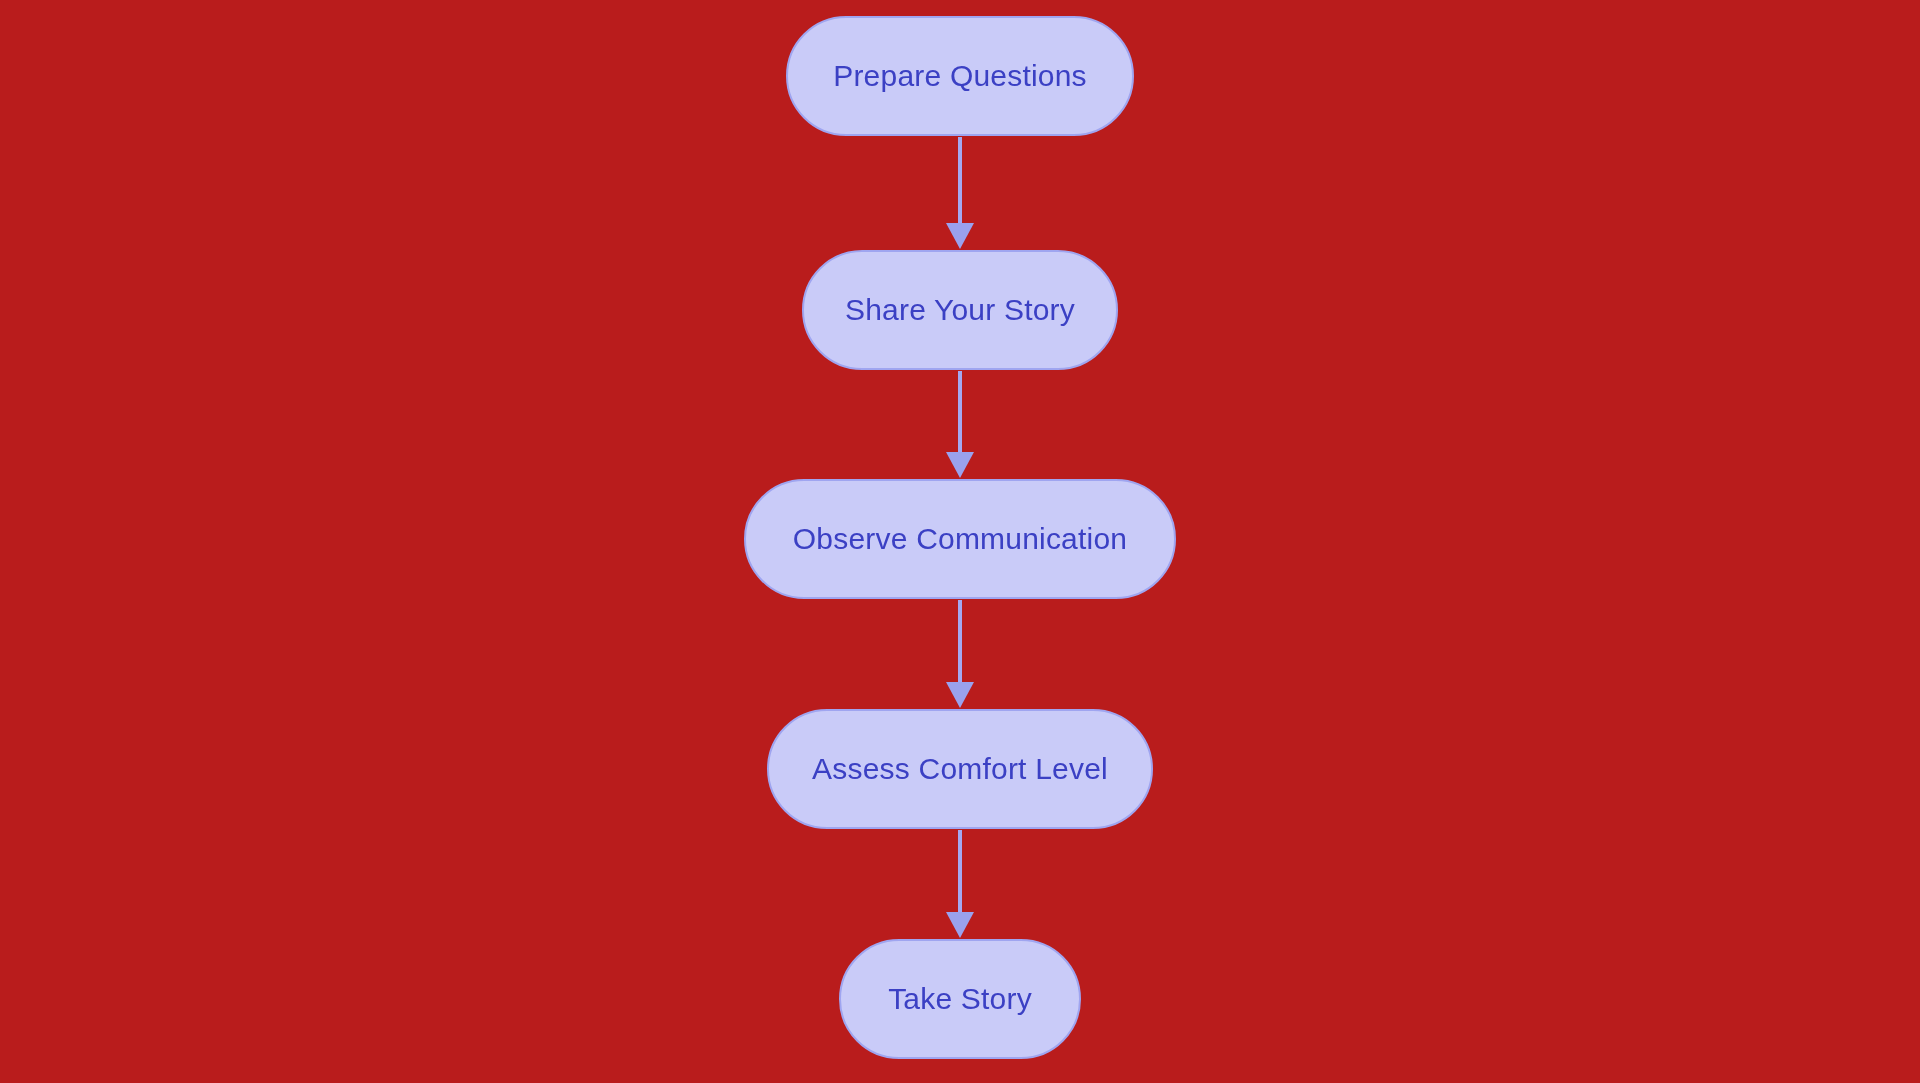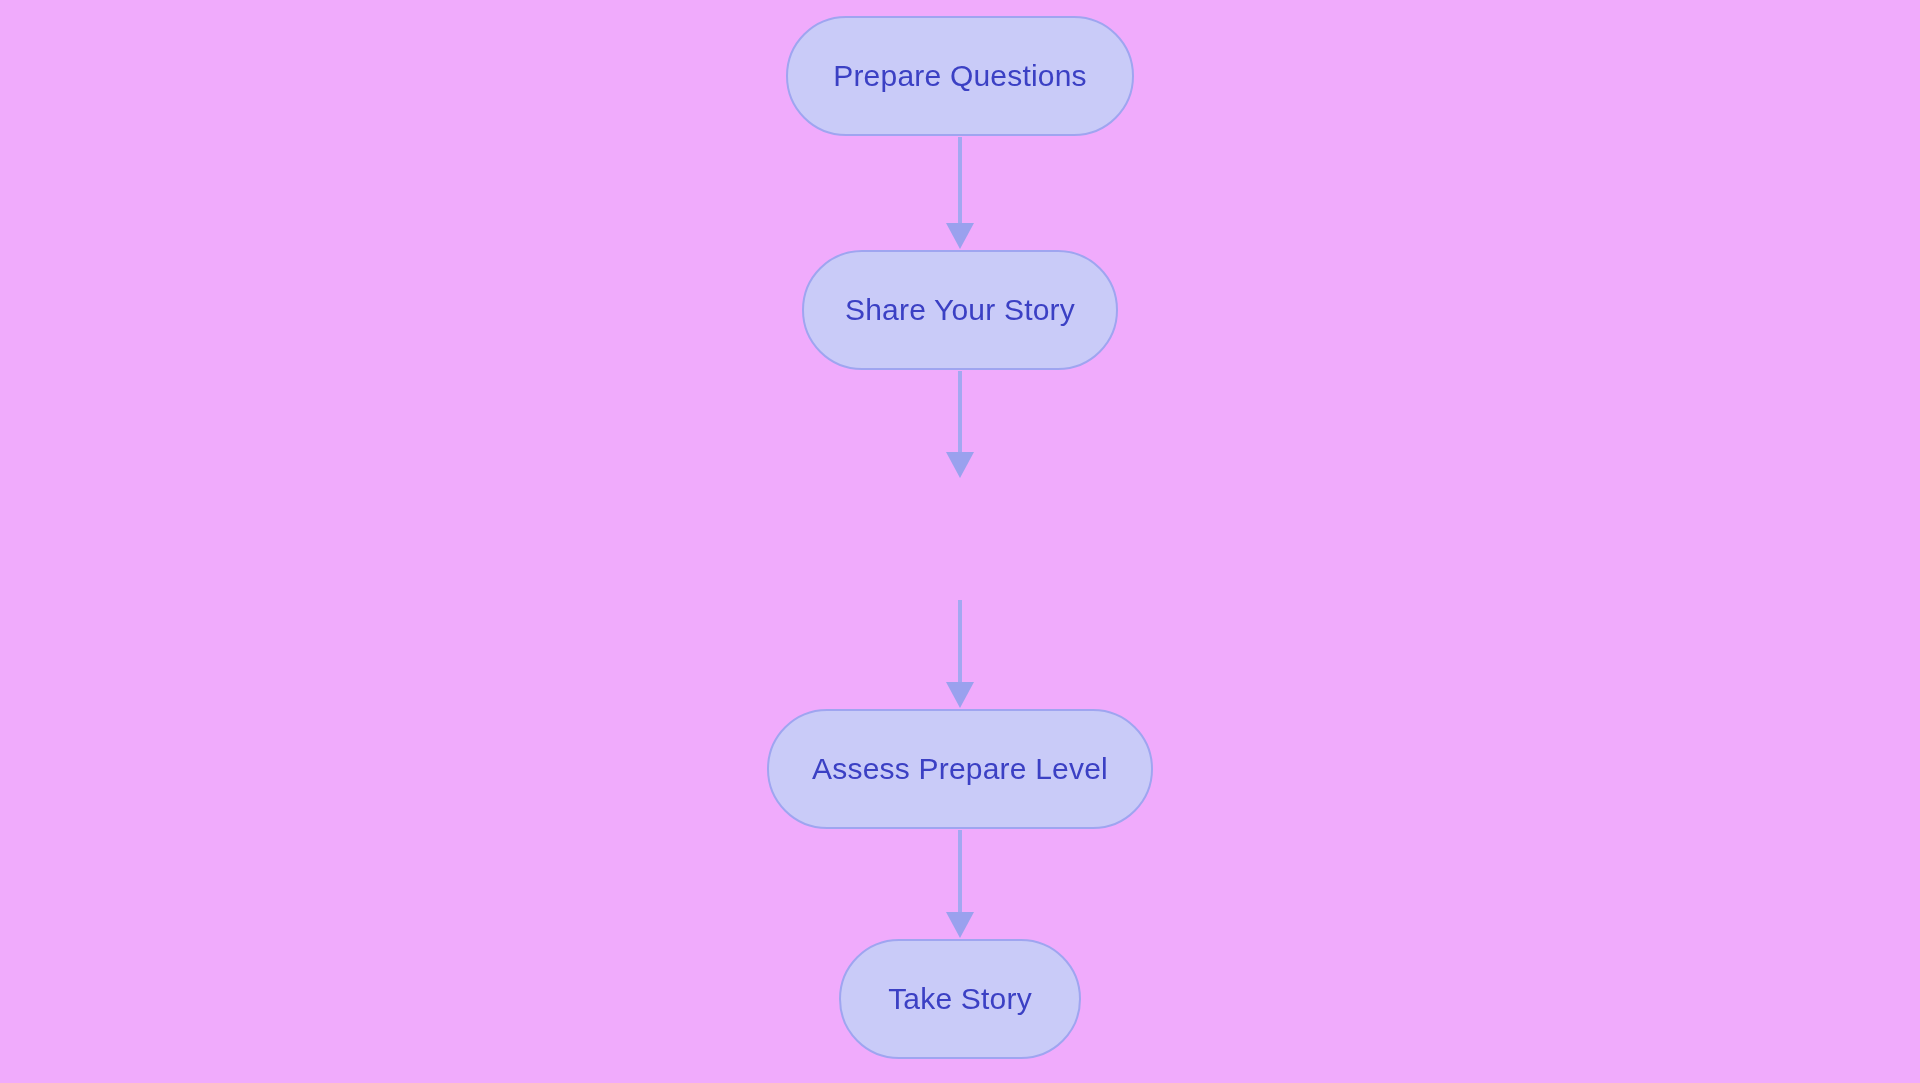--- a/index.html
+++ b/index.html
@@ -5,21 +5,21 @@
   html, body {
     margin: 0;
     padding: 0;
     background: #ffffff;
     font-family: "Liberation Sans", sans-serif;
   }
   .canvas {
     position: relative;
     width: 1920px;
     height: 1083px;
-    background: #f0abfc;
+    background: #b91c1c;
     overflow: hidden;
   }
   .node {
     position: absolute;
     height: 120px;
     border-radius: 60px;
     background: #c9cbf8;
     border: 2px solid #9fa5f0;
     box-sizing: border-box;
     display: flex;
@@ -83,28 +83,31 @@
 
   <div class="node node-2">
     <span>Share Your Story</span>
   </div>
 
   <div class="arrow arrow-2">
     <div class="shaft"></div>
     <div class="head"></div>
   </div>
 
+  <div class="node node-3">
+    <span>Observe Communication</span>
+  </div>
 
   <div class="arrow arrow-3">
     <div class="shaft"></div>
     <div class="head"></div>
   </div>
 
   <div class="node node-4">
-    <span>Assess Prepare Level</span>
+    <span>Assess Comfort Level</span>
   </div>
 
   <div class="arrow arrow-4">
     <div class="shaft"></div>
     <div class="head"></div>
   </div>
 
   <div class="node node-5">
     <span>Take Story</span>
   </div>

